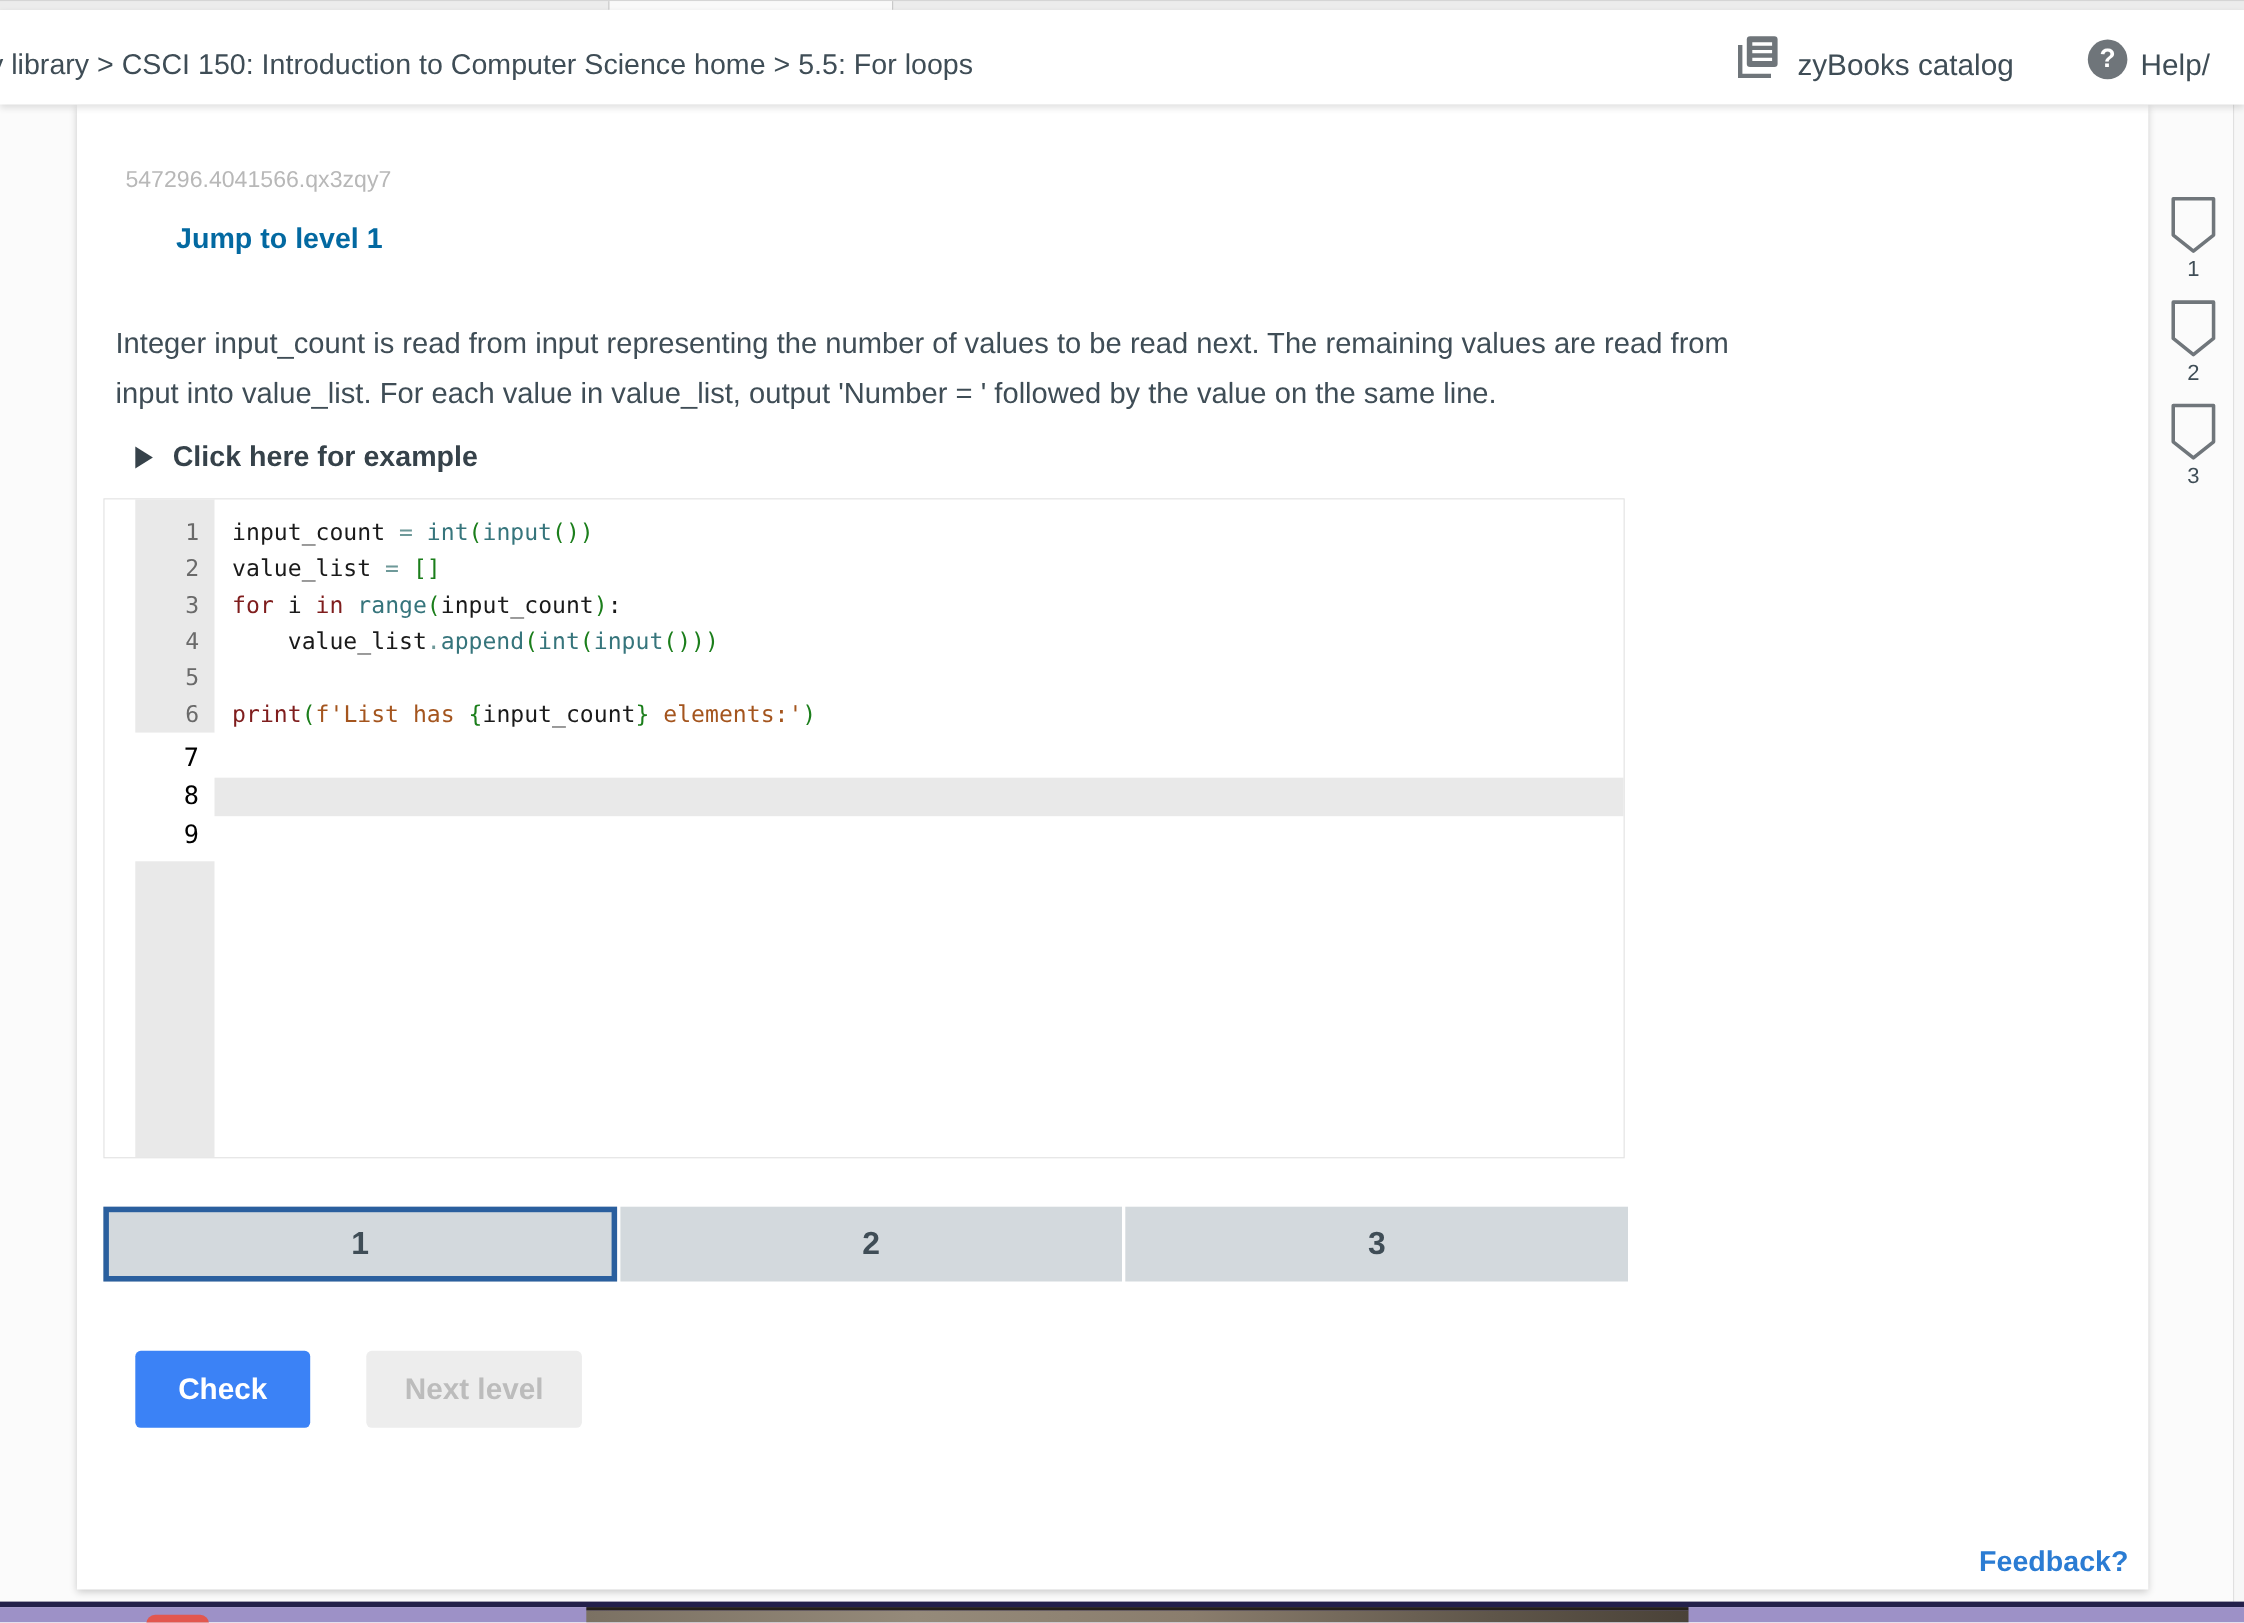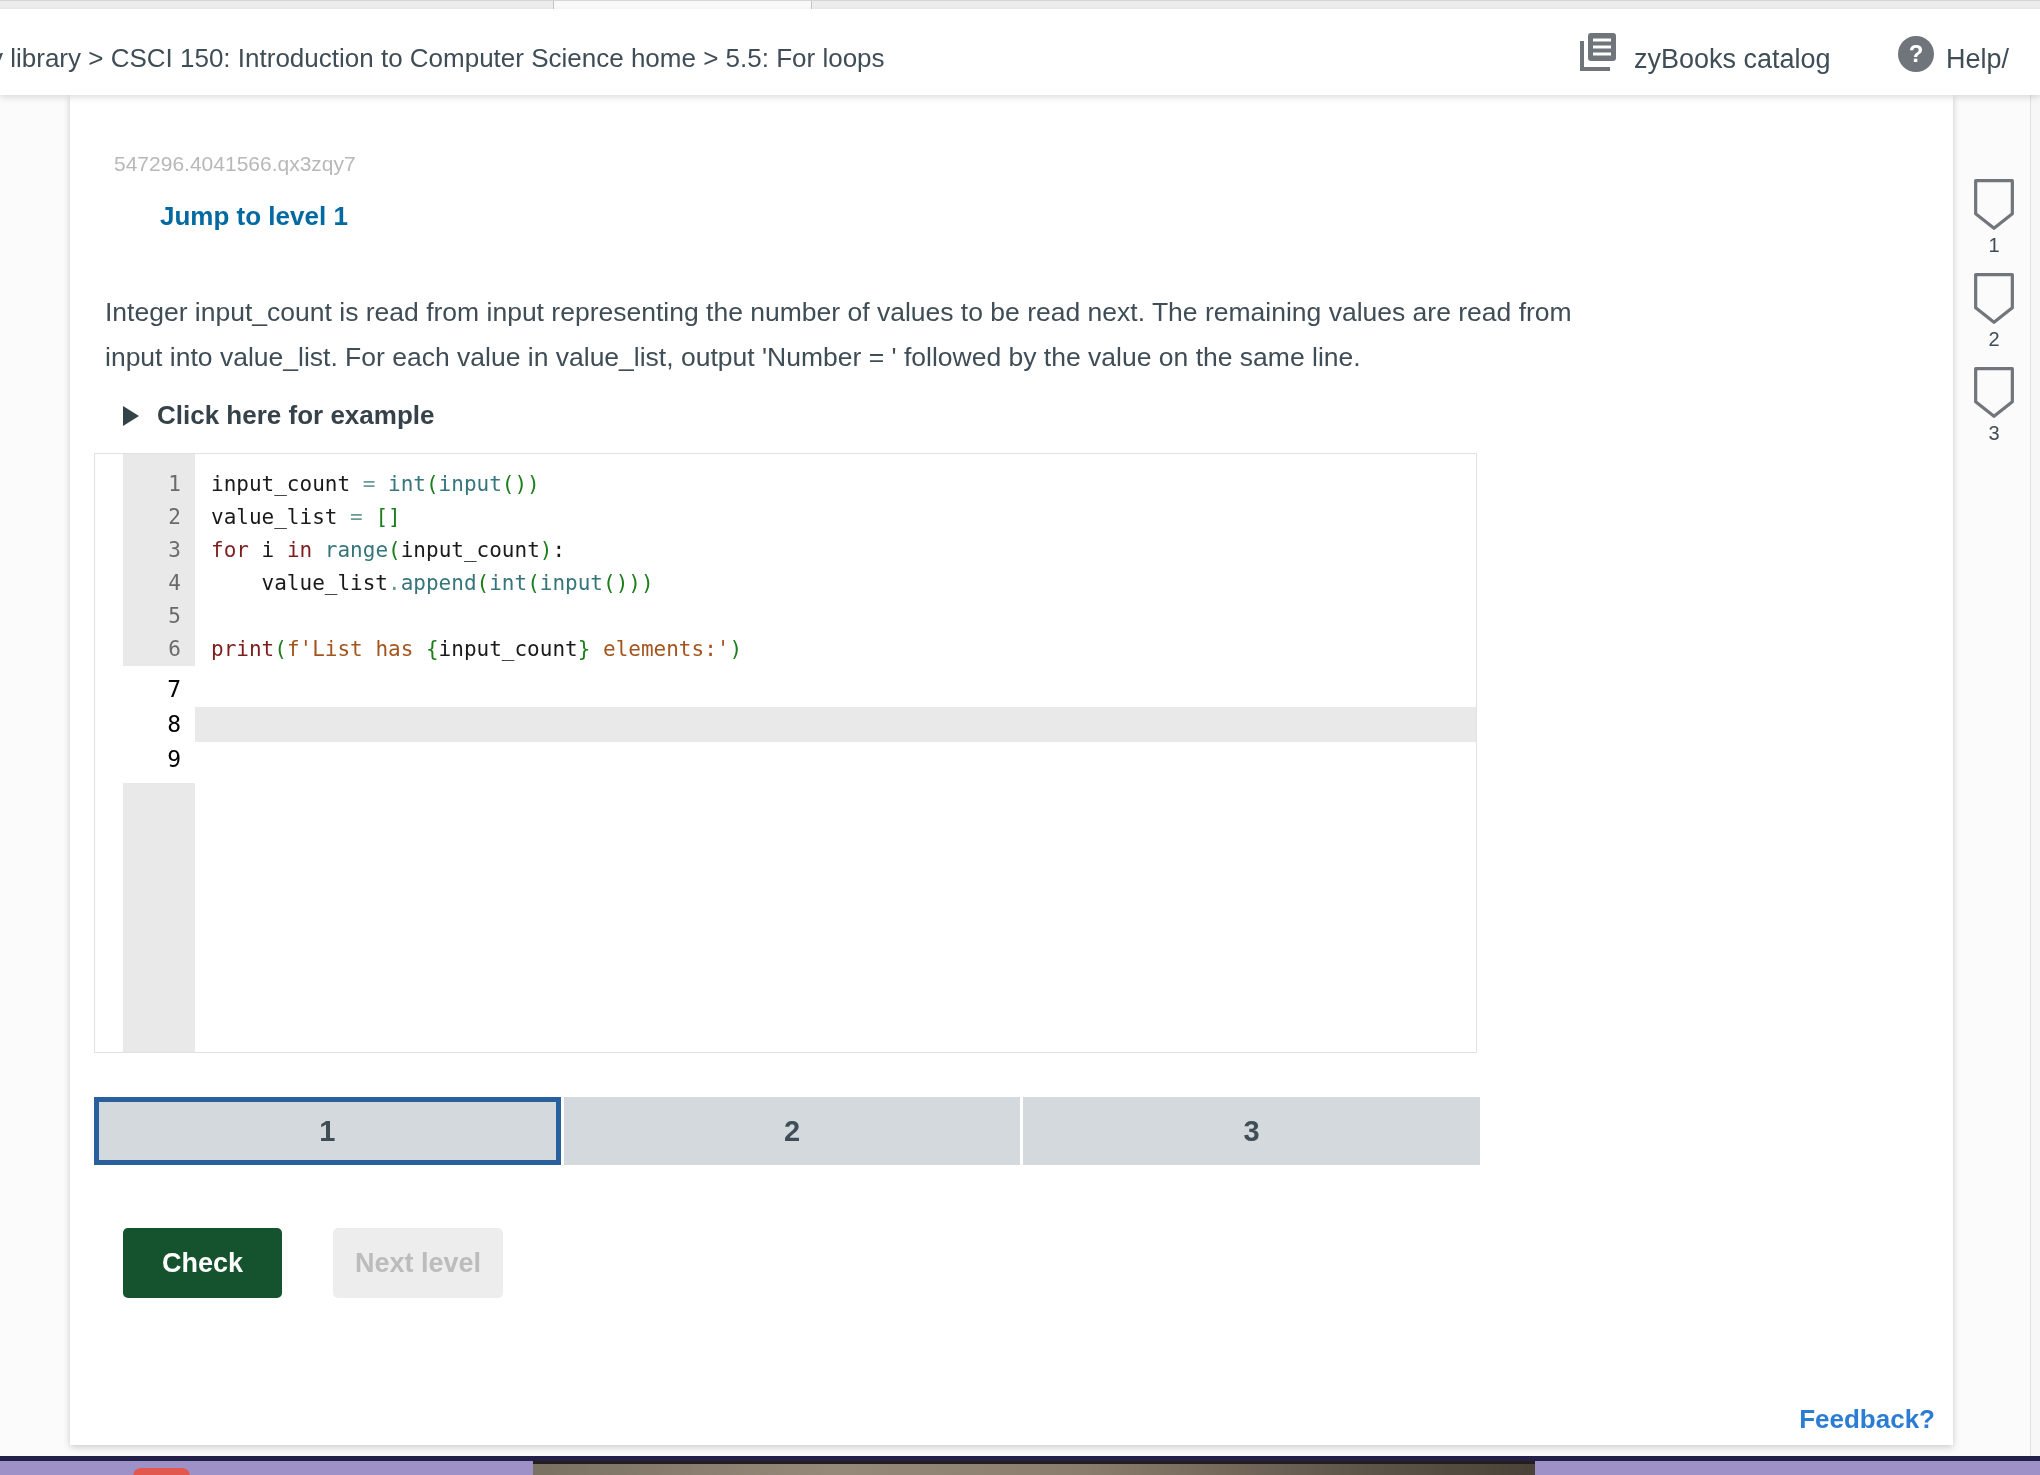--- a/index.html
+++ b/index.html
@@ -48,22 +48,22 @@
   .tk-s{color:#a4551e;} .tk-o{color:#6e9999;} .tk-t{color:#1a1a1a;}
   
   .tabs{position:absolute;left:24px;top:1002px;width:1386px;height:68px;display:flex;gap:3px;}
   .tab{flex:1;background:#d3d9dd;display:flex;align-items:center;justify-content:center;
     font-size:29px;font-weight:600;color:#3f4d56;box-sizing:border-box;cursor:pointer;}
   .tab.selected{border:5px solid #2a5f9e;}
   
   .actions{position:absolute;left:53px;top:1133px;display:flex;gap:51px;}
   .btn{height:70px;border:none;border-radius:5px;font-weight:bold;font-size:27px;
     font-family:"Liberation Sans",sans-serif;cursor:pointer;}
-  .btn-check{width:159px;background:#14532d;color:#ffffff;}
-  .btn-next{width:170px;background:#ededed;color:#bcbcbc;cursor:default;}
+  .btn-check{width:159px;background:#3b82f6;color:#ffffff;}
+  .btn-next{width:196px;background:#ededed;color:#bcbcbc;cursor:default;}
   .feedback{position:absolute;right:18px;bottom:10px;font-size:26px;font-weight:bold;color:#2b7cd3;cursor:pointer;}
   
   .markers{position:absolute;left:1966px;top:177px;width:56px;display:flex;flex-direction:column;gap:14px;z-index:1;}
   .marker{display:flex;flex-direction:column;align-items:center;cursor:pointer;}
   .marker-label{margin-top:2px;font-size:20px;color:#3f4d56;}
   
   .scroll-col{position:absolute;right:0;top:95px;height:1361px;width:9px;background:#f7f7f7;border-left:1px solid #e0e0e0;}
   
   .bottom-line{position:absolute;left:0;right:0;top:1456px;height:5px;background:#23204a;}
   .bottom-bar{position:absolute;left:0;right:0;top:1461px;height:14px;background:#9d91c7;}

